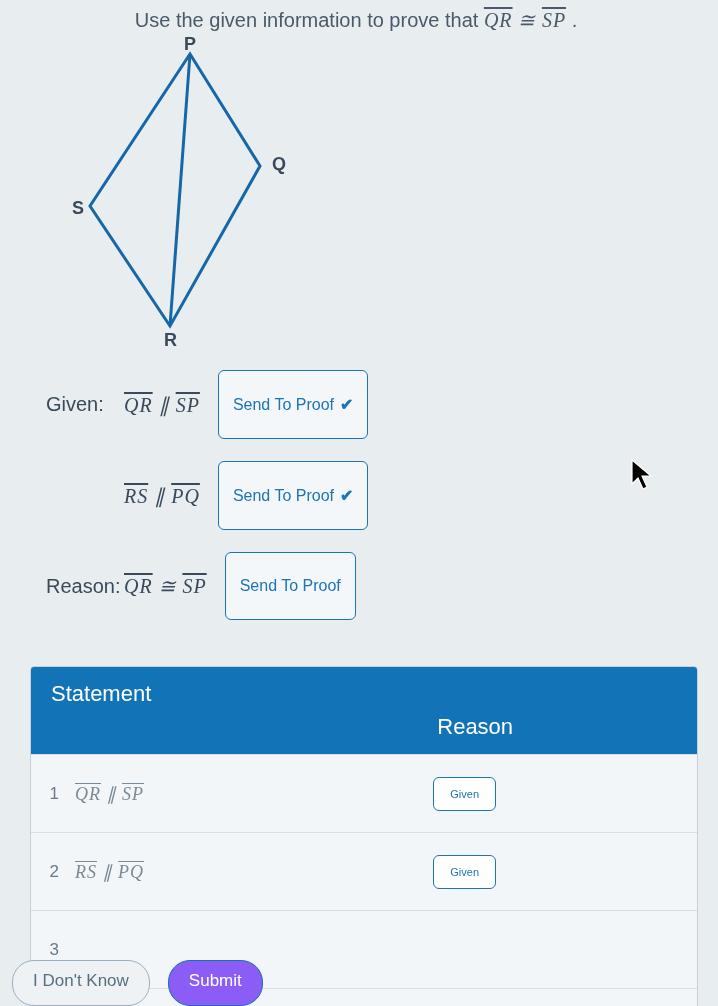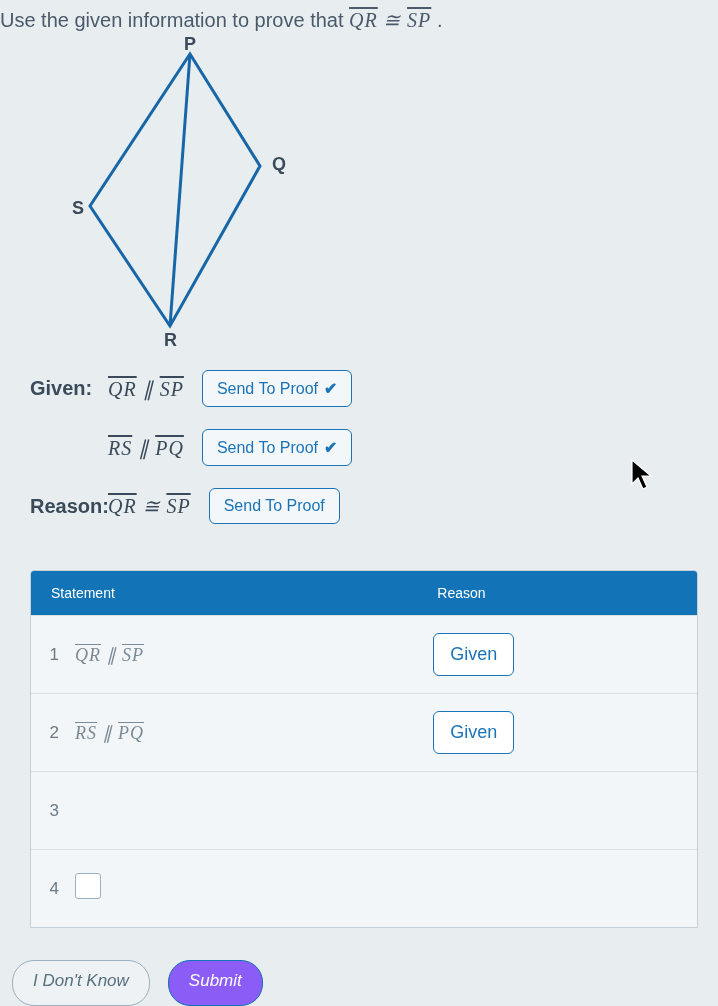--- a/index.html
+++ b/index.html
@@ -9,95 +9,95 @@
     width: 718px;
     height: 1006px;
     overflow: hidden;
     position: relative;
     color: #3a4550;
   }
   .prompt {
     padding: 8px 6px 4px 0;
     font-size: 20px;
     color: #4a5a6a;
+    text-align: center;
   }
   .overline { text-decoration: overline; font-style: italic; }
   .diagram-wrap { padding: 0 0 0 40px; }
   .givens { padding: 20px 0 10px 30px; }
   .given-row {
     display: flex;
     align-items: center;
     gap: 18px;
     margin-bottom: 22px;
     font-size: 20px;
     color: #3a4a5a;
   }
-  .given-label { width: 60px; text-align: right; font-weight: 700;}
+  .given-label { width: 60px; font-weight: 400; margin-left: 16px;}
   .math { font-family: "Times New Roman", serif; font-style: italic; letter-spacing: 1px;}
   .send-btn {
     border: 1.5px solid #1b74b8;
     border-radius: 6px;
     background: #f4f7f9;
     color: #1b74b8;
-    padding: 8px 14px;
+    padding: 24px 14px;
     font-size: 16px;
     display: inline-flex;
     align-items: flex-end;
     gap: 6px;
     cursor: pointer;
   }
   .check { color: #1b74b8; font-weight: bold; }
   .proof-table {
     margin: 14px 20px 0 30px;
     border: 1px solid #c6d0d8;
     border-radius: 4px 4px 0 0;
     overflow: hidden;
     background: #f6f8fa;
   }
   .thead {
     display: flex;
     background: #1273b6;
     color: #fff;
-    font-size: 14px;
+    font-size: 22px;
   }
   .thead .col-s { flex: 0 0 58%; padding: 14px 20px; }
-  .thead .col-r { flex: 1; padding: 14px 20px; }
+  .thead .col-r { flex: 1; padding: 14px 20px; margin-top: 33px; }
   .trow {
     display: flex;
     border-top: 1px solid #d8e0e6;
     align-items: center;
     min-height: 78px;
     background: #f3f6f8;
   }
   .rnum { flex: 0 0 36px; text-align: right; padding-right: 8px; color: #6a7a88; font-size: 17px;}
   .rstmt { flex: 0 0 calc(58% - 36px); padding: 14px 8px; font-family: "Times New Roman", serif; font-style: italic; color: #7a8a96; font-size: 18px; letter-spacing: 1px;}
   .rreason { flex: 1; padding: 12px 16px; }
   .reason-btn {
     border: 1.5px solid #1b74b8;
     border-radius: 6px;
     background: #fff;
     color: #1b74b8;
     padding: 10px 16px;
-    font-size: 18px;
+    font-size: 11px;
     cursor: pointer;
     display: inline-block;
   }
   .empty-box {
     width: 26px; height: 26px;
     border: 1.5px solid #9ab2c4;
     border-radius: 3px;
     background: #fff;
     display: inline-block;
   }
   .footer-btns {
     position: absolute;
     bottom: 0; left: 12px;
     display: flex; gap: 18px;
     padding-bottom: 0;
-    font-style: italic;
   }
   .pill {
     border: 1.5px solid #9bb0c0;
     border-radius: 22px;
     padding: 10px 20px 14px 20px;
     color: #56707f;
     background: #eef2f5;
     font-size: 17px;
   }
   .pill.primary {

